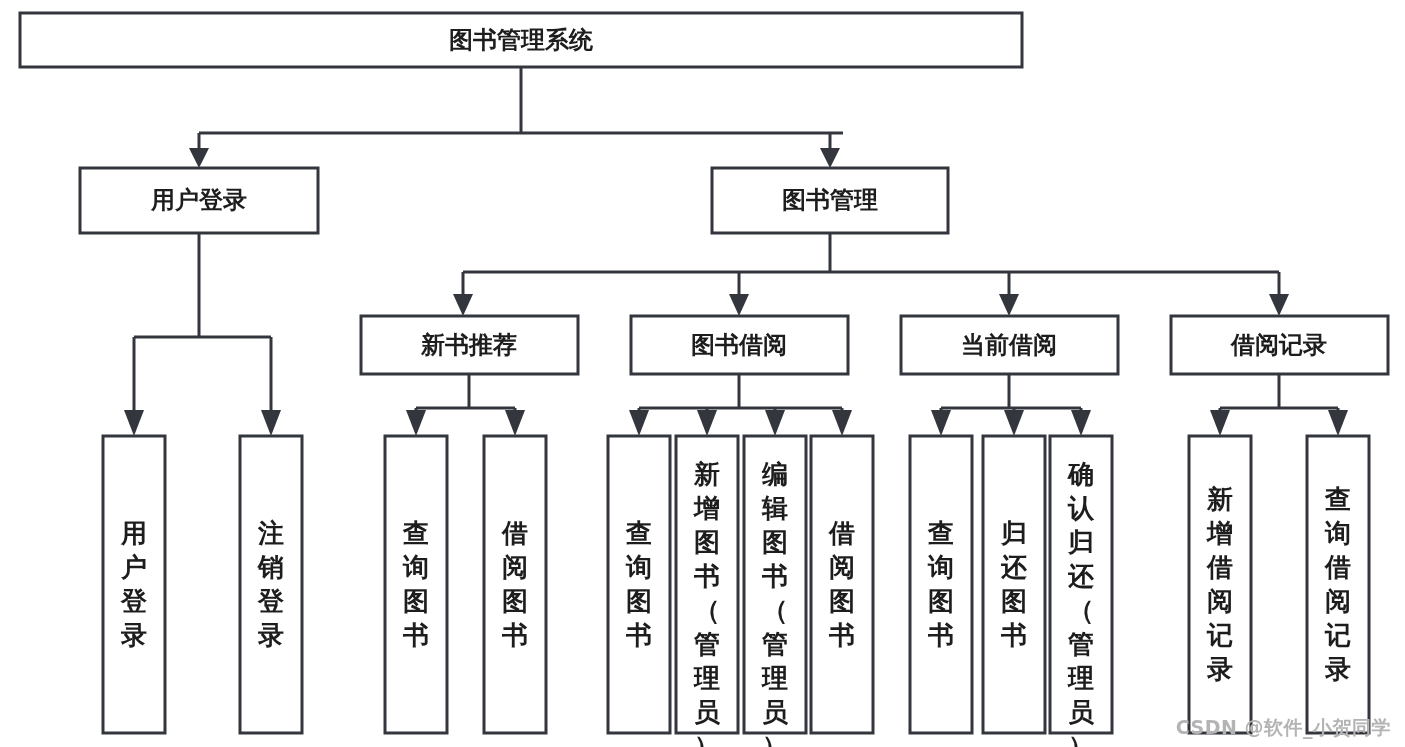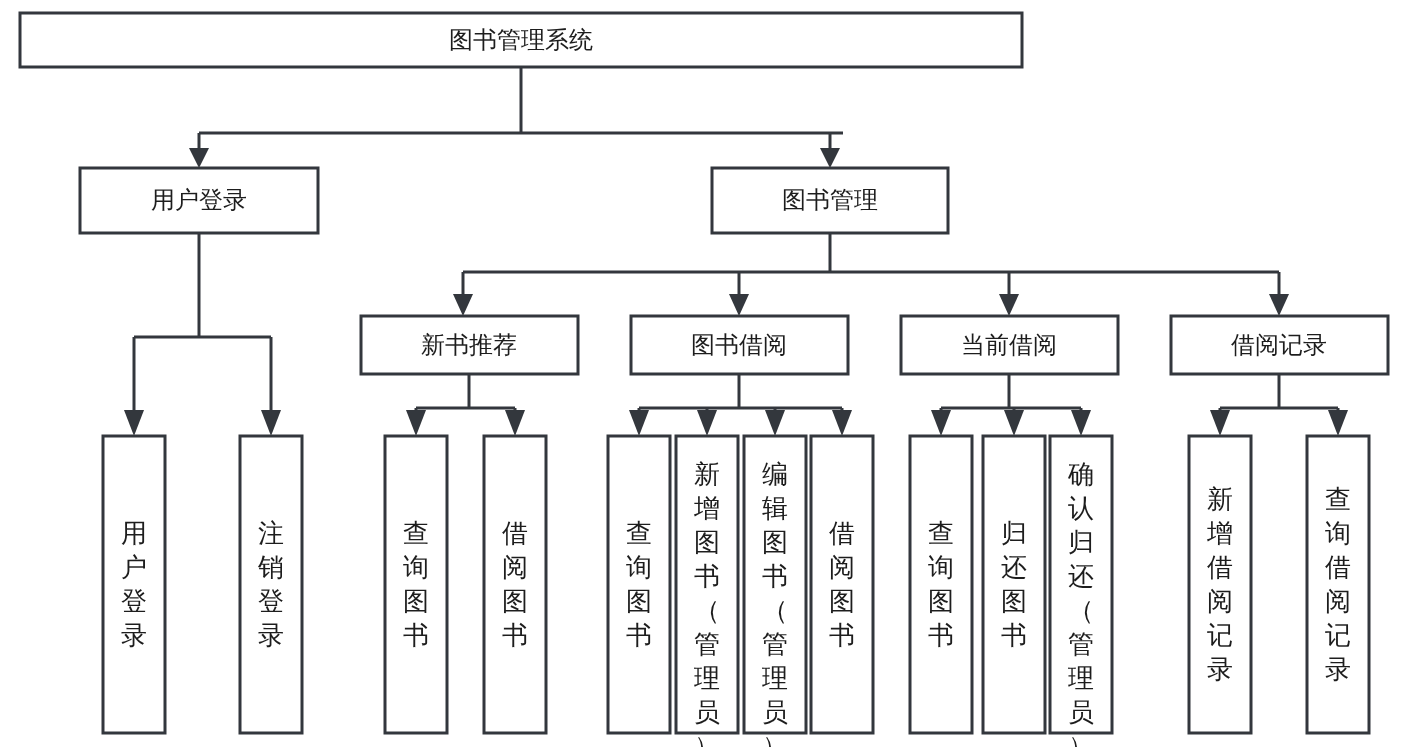--- a/index.html
+++ b/index.html
@@ -12,20 +12,21 @@
     width: 1405px;
     height: 747px;
     font-family: "DejaVu Sans", "Liberation Sans", sans-serif;
     overflow: hidden;
   }
   #diagram-root {
     position: relative;
     width: 1405px;
     height: 747px;
     background: #ffffff;
+    font-weight: bold;
   }
   svg#flowchart {
     display: block;
     width: 1405px;
     height: 747px;
   }
   .node-box {
     fill: #ffffff;
     stroke: #33373d;
     stroke-width: 3;
@@ -235,13 +236,14 @@
           <text class="node-label-v-char" x="1220"><tspan x="1220" y="499.5" font-size="26">新</tspan><tspan x="1220" y="533.5" font-size="26">增</tspan><tspan x="1220" y="567.5" font-size="26">借</tspan><tspan x="1220" y="601.5" font-size="26">阅</tspan><tspan x="1220" y="635.5" font-size="26">记</tspan><tspan x="1220" y="669.5" font-size="26">录</tspan></text>
         </g>
         <g>
           <rect class="node-box" x="1307" y="436" width="62" height="297"></rect>
           <text class="node-label-v-char" x="1338"><tspan x="1338" y="499.5" font-size="26">查</tspan><tspan x="1338" y="533.5" font-size="26">询</tspan><tspan x="1338" y="567.5" font-size="26">借</tspan><tspan x="1338" y="601.5" font-size="26">阅</tspan><tspan x="1338" y="635.5" font-size="26">记</tspan><tspan x="1338" y="669.5" font-size="26">录</tspan></text>
         </g>
       </g>
 
   </svg>
 
+  <div class="watermark">CSDN @软件_小贺同学</div>
 </div>
 
 </body></html>

